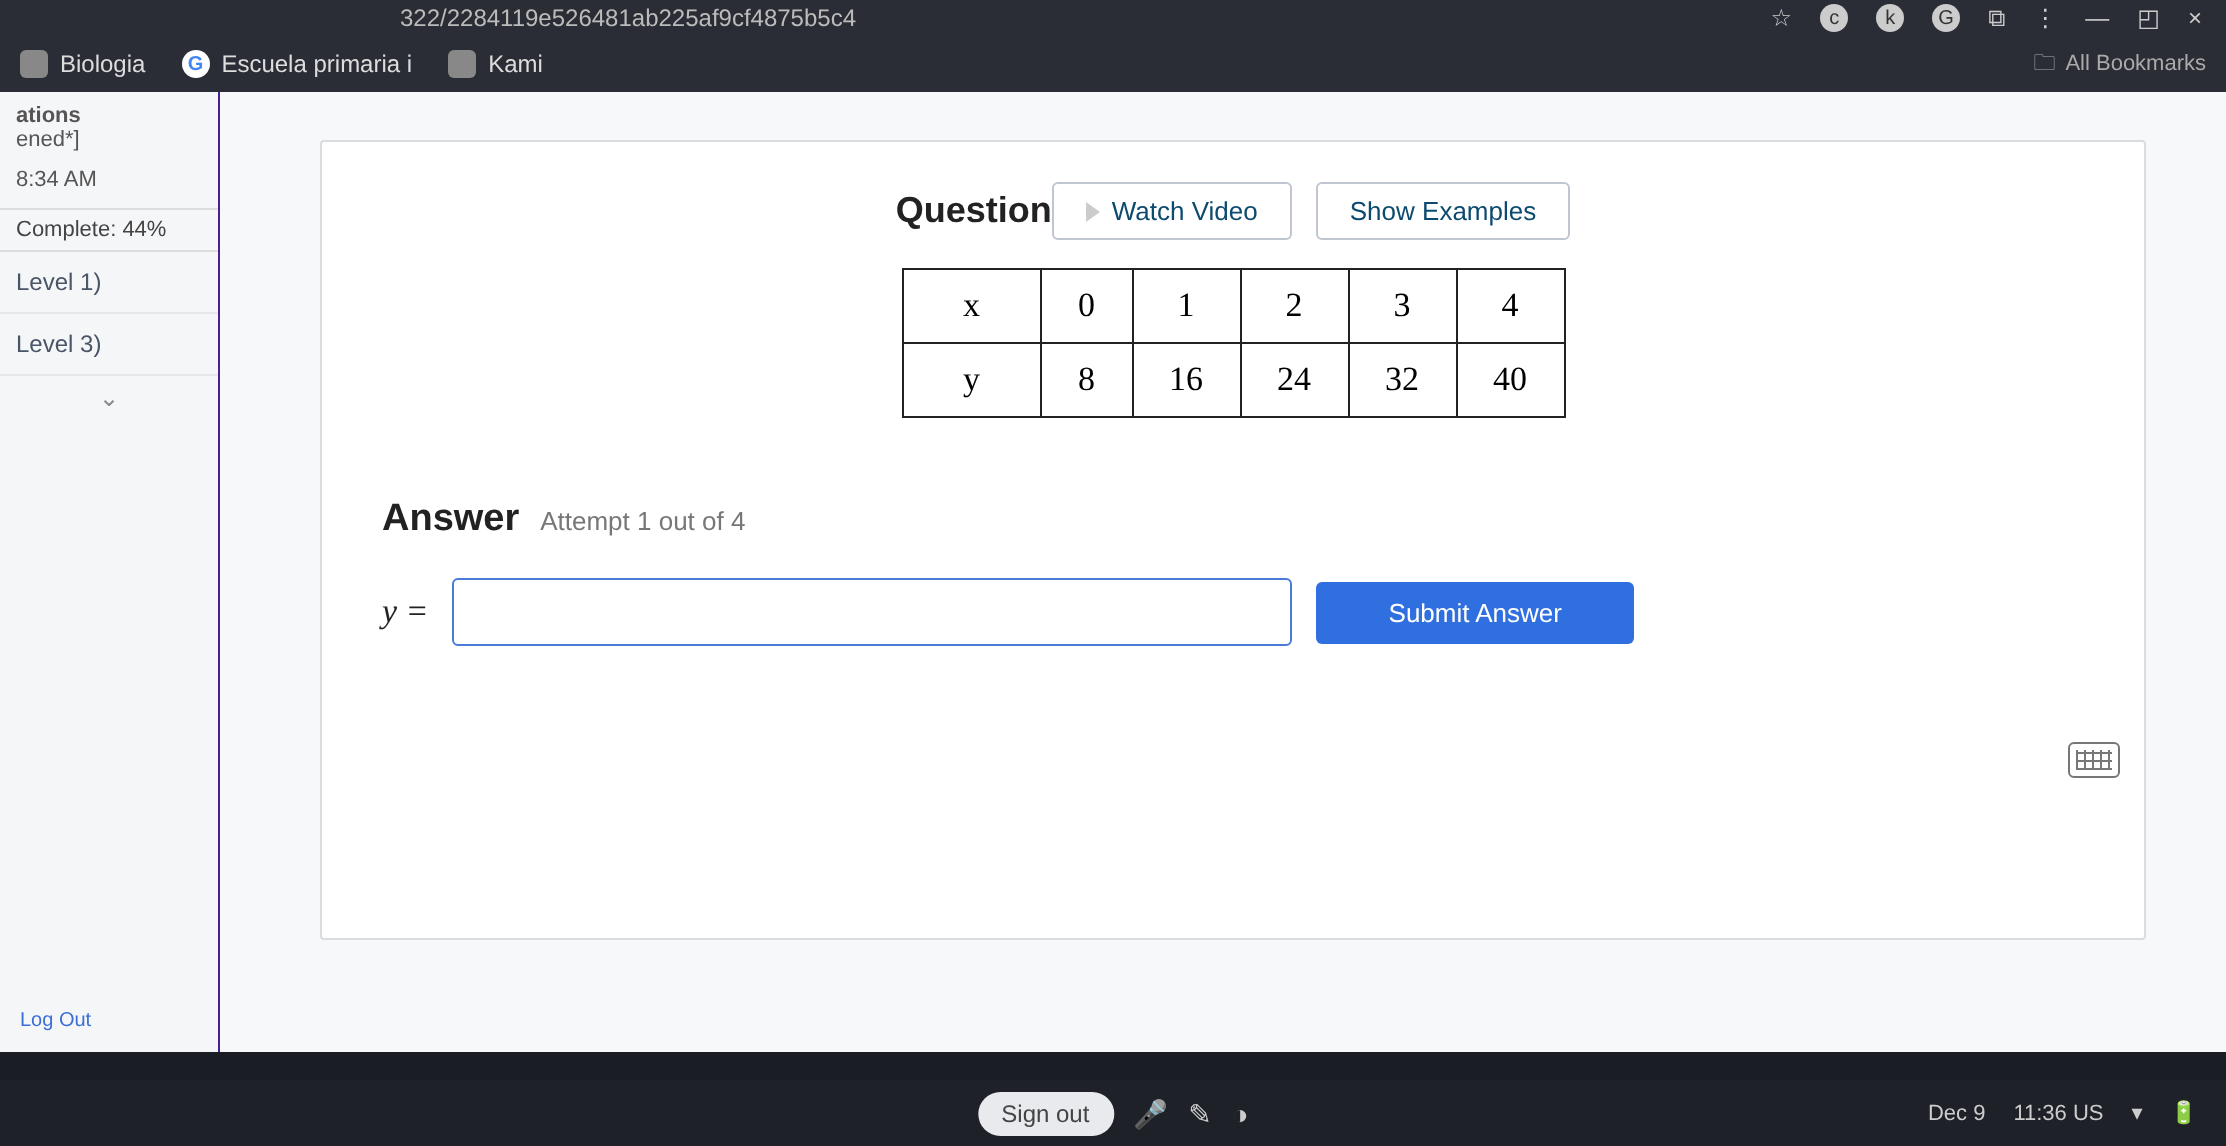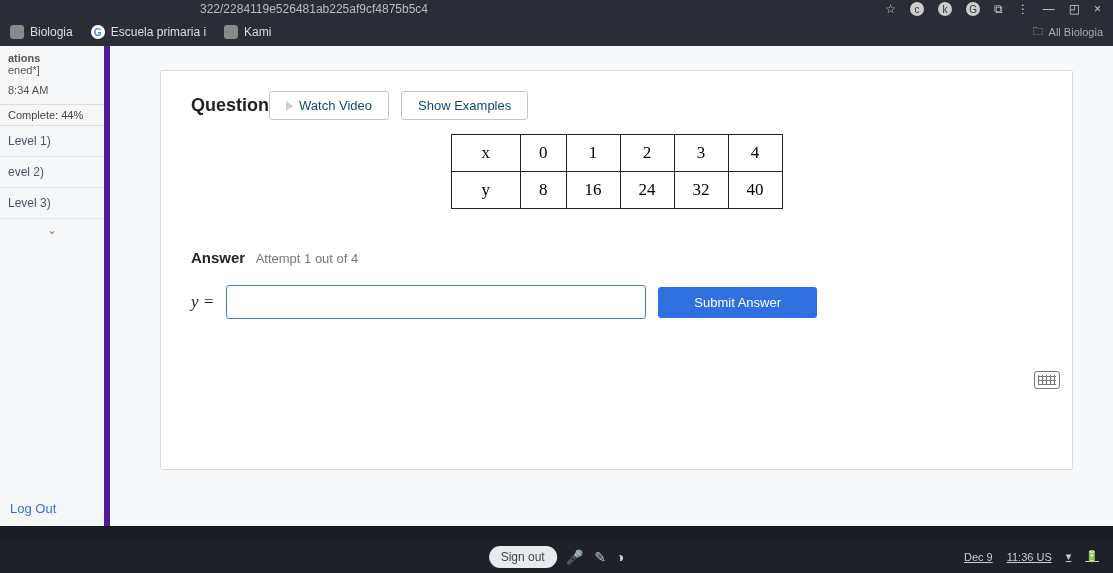--- a/index.html
+++ b/index.html
@@ -48,55 +48,55 @@
 .all-bm { position: absolute; right: 10px; display: flex; align-items: center; gap: 5px; color: #aaa; font-size: 11px; }
 
 .workspace {
   display: flex;
   height: 480px;
   background: #e0e2e6;
 }
 .sidebar {
   width: 110px;
   background: #f5f6f8;
-  border-right: 6px solid #4c1d95;
+  border-right: 1px solid #4c1d95;
   display: flex;
   flex-direction: column;
   font-size: 12px;
   color: #444;
 }
 .side-block { padding: 6px 8px; }
 .side-title { font-weight: 600; font-size: 11px; color: #555; }
 .side-sub { font-size: 11px; color: #555; }
 .side-time { font-size: 11px; color: #555; padding: 2px 8px 8px; }
 .side-complete { font-size: 11px; color: #444; padding: 4px 8px; border-top:1px solid #ddd; border-bottom:1px solid #ddd;}
 .side-item { padding: 8px 8px; border-bottom: 1px solid #e6e7ea; cursor: pointer; font-size: 12px; color:#4a5568;}
 .side-spacer { flex: 1; }
-.logout { padding: 10px; color: #3b6fd6; font-size: 13px; cursor: pointer; }
+.logout { padding: 10px; color: #3b6fd6; font-size: 10px; cursor: pointer; }
 .chev { text-align:center; color:#888; padding:4px 0; cursor:pointer;}
 
 .main {
   flex: 1;
   background: #f7f8fa;
   position: relative;
   overflow: hidden;
 }
 .card {
   background: #fff;
   margin: 24px 40px 8px 50px;
   border: 1px solid #dadce0;
   border-radius: 2px;
   padding: 20px 30px 24px;
   min-height: 400px;
   position: relative;
 }
 .card-head {
   display: flex;
   align-items: center;
-  justify-content: flex-start;
+  justify-content: center;
   margin-bottom: 14px;
 }
 .q-title { font-size: 18px; font-weight: 600; color: #222; }
 .head-btns { display: flex; gap: 12px; }
 .btn-outline {
   border: 1px solid #bfc6d0;
   background: #fff;
   padding: 6px 16px;
   border-radius: 3px;
   font-size: 13px;
@@ -115,21 +115,21 @@
 .data-table { margin: 0 auto; border-collapse: collapse; }
 .data-table td, .data-table th {
   border: 1.5px solid #222;
   padding: 8px 18px;
   text-align: center;
   font-family: Georgia, serif;
   font-size: 17px;
 }
 .data-table th { font-weight: 400; padding: 8px 30px;}
 .answer-row { margin-top: 40px; }
-.answer-label { font-weight: 600; font-size: 15px; color:#222;margin-top:31px; }
+.answer-label { font-weight: 600; font-size: 19px; color:#222;margin-top:31px; }
 .attempt { color: #777; font-size: 13px; margin-left: 6px; }
 .input-row { margin-top: 18px; display: flex; align-items: center; gap: 12px; }
 .y-eq { font-family: Georgia, serif; font-style: italic; font-size: 17px; color: #222; }
 .answer-input {
   flex: 0 0 420px;
   border: 1.5px solid #4a7bd8;
   border-radius: 3px;
   height: 34px;
   padding: 0 10px;
   font-size: 15px;
@@ -162,21 +162,20 @@
   bottom: 0; left: 0; right: 0;
   height: 33px;
   background: #1e2128;
   display: flex;
   align-items: center;
   justify-content: flex-end;
   gap: 14px;
   padding: 0 14px;
   color: #ccc;
   font-size: 11px;
-  text-decoration: underline;
 }
 .task-center { position:absolute; left:50%; transform:translateX(-50%); display:flex; gap:10px; align-items:center;}
 .task-pill { background:#e8eaee; color:#444; padding:4px 12px; border-radius:12px; font-size:12px; cursor:pointer;}
 .mic { color:#ccc; font-size:14px; cursor:pointer;}
 .star-ic { cursor:pointer;}
 .chrome-ic { width:14px;height:14px;border-radius:50%;background:#ccc;color:#333;display:flex;align-items:center;justify-content:center;font-size:10px;cursor:pointer;}
 .play-ic {
   width: 0; height: 0;
   border-left: 7px solid #ccc;
   border-top: 5px solid transparent;
@@ -210,35 +209,34 @@
     <div class="bm-item">
       <span class="fav g">G</span>
       <span>Escuela primaria i</span>
     </div>
     <div class="bm-item">
       <span class="fav"></span>
       <span>Kami</span>
     </div>
     <div class="all-bm">
       <span>🗀</span>
-      <span>All Biologia</span>
+      <span>All Bookmarks</span>
     </div>
   </div>
 </div>
 
 <div class="workspace">
   <div class="sidebar">
     <div class="side-block">
       <div class="side-title">ations</div>
       <div class="side-sub">ened*]</div>
     </div>
     <div class="side-time">8:34 AM</div>
     <div class="side-complete">Complete: 44%</div>
     <div class="side-item">Level 1)</div>
-    <div class="side-item">evel 2)</div>
     <div class="side-item">Level 3)</div>
     <div class="chev">⌄</div>
     <div class="side-spacer"></div>
     <div class="logout">Log Out</div>
   </div>
 
   <div class="main">
     <div class="card">
       <div class="card-head">
         <div class="q-title">Question</div>

